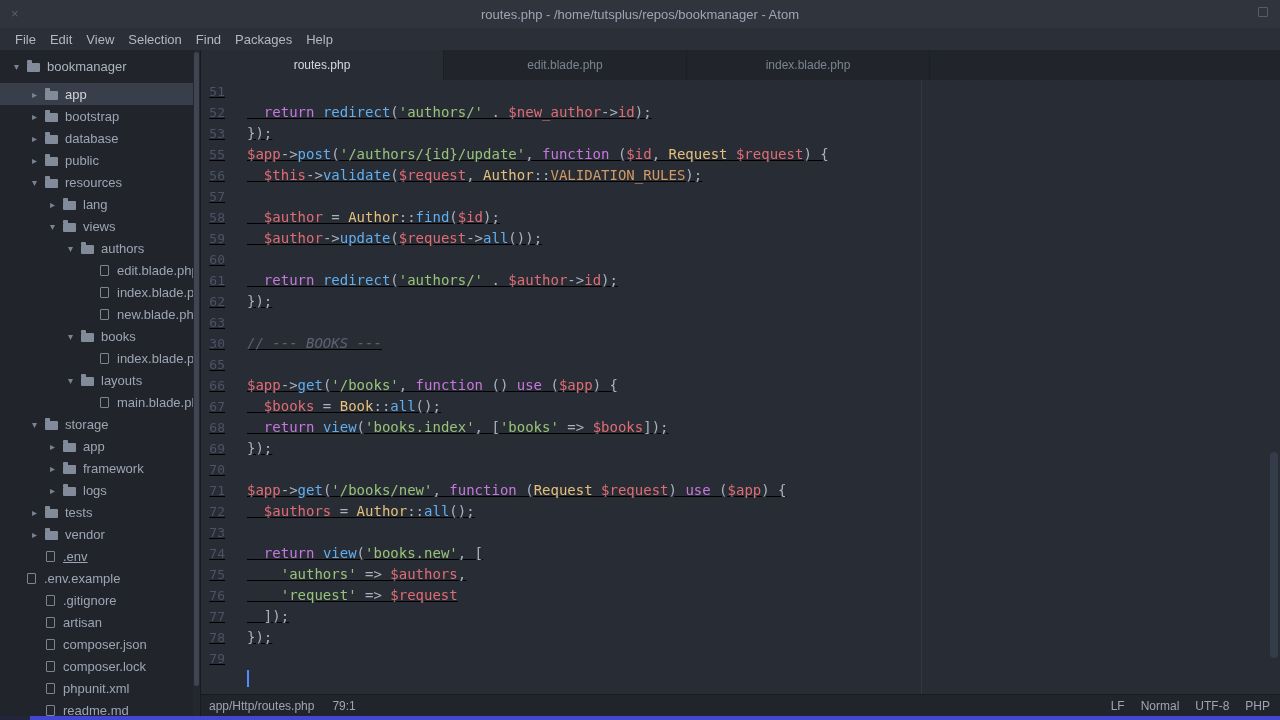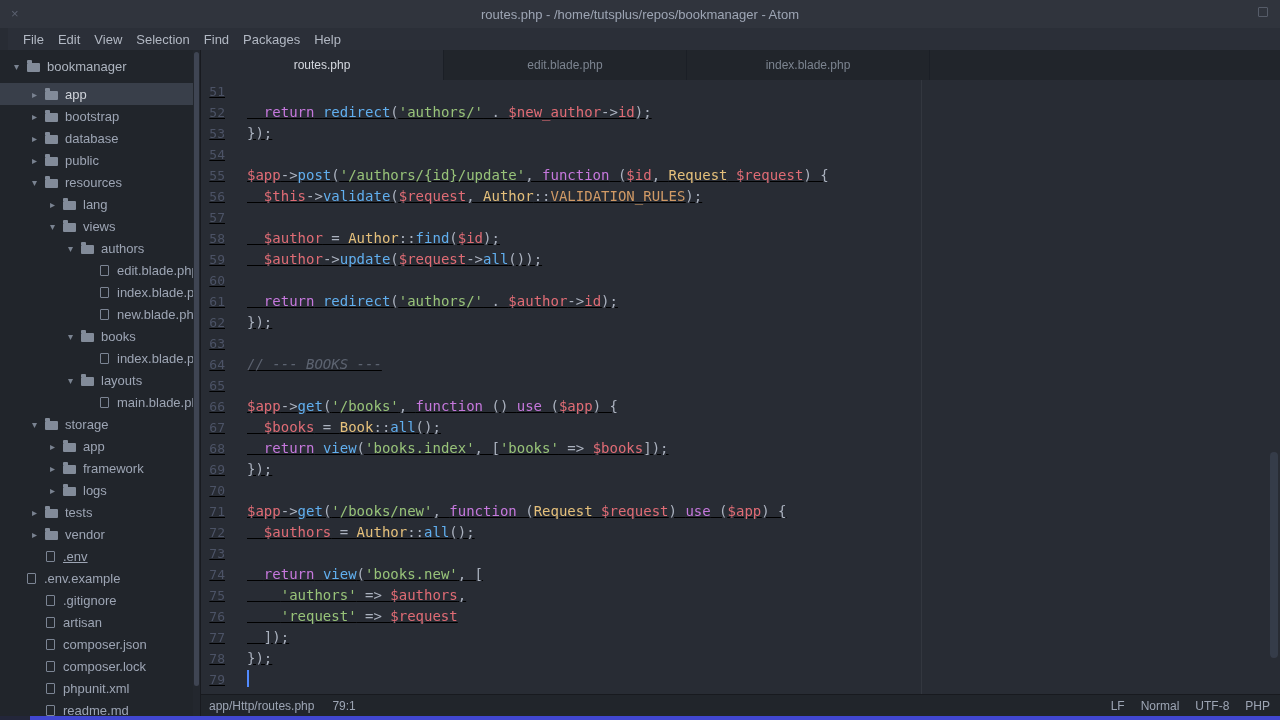--- a/index.html
+++ b/index.html
@@ -8,21 +8,21 @@
 
   
   .titlebar{height:28px;background:#30343d;position:relative;display:flex;align-items:center;
     justify-content:center;color:#9da5b4;font-size:13px;flex:none;}
   .winctl{position:absolute;top:7px;color:#5b6170;font-size:13px;line-height:13px;}
   .winctl.left{left:11px;}
   .winctl.right{right:12px;width:8px;height:8px;border:1px solid #565c69;border-radius:1px;}
 
   
   .menubar{height:22px;background:#2b2f38;display:flex;align-items:center;padding-left:8px;
-    color:#b2b8c3;font-size:13px;flex:none;margin-left:8px;}
+    color:#b2b8c3;font-size:13px;flex:none;}
   .menu-item{padding:0 7px;cursor:default;}
 
   
   .main{flex:1;display:flex;min-height:0;}
 
   
   .sidebar{width:200px;flex:none;background:#21252b;border-right:1px solid #181a1f;
     position:relative;overflow:hidden;}
   .tree{padding-top:5px;font-size:13px;color:#9da5b4;}
   .tree-row{height:22px;display:flex;align-items:center;white-space:nowrap;box-sizing:border-box;}
@@ -278,24 +278,20 @@
             </div>
             <div class="line">
               <span class="num">52</span>
               <span class="code"><span class="tk-p">  </span><span class="tk-k">return</span><span class="tk-p"> </span><span class="tk-f">redirect</span><span class="tk-p">(</span><span class="tk-s">'authors/'</span><span class="tk-p"> . </span><span class="tk-v">$new_author</span><span class="tk-p">-&gt;</span><span class="tk-v">id</span><span class="tk-p">);</span></span>
             </div>
             <div class="line">
               <span class="num">53</span>
               <span class="code"><span class="tk-p">});</span></span>
             </div>
             <div class="line">
-              <span class="num">54</span>
-              <span class="code"></span>
-            </div>
-            <div class="line">
               <span class="num">55</span>
               <span class="code"><span class="tk-v">$app</span><span class="tk-p">-&gt;</span><span class="tk-f">post</span><span class="tk-p">(</span><span class="tk-s">'/authors/{id}/update'</span><span class="tk-p">, </span><span class="tk-k">function</span><span class="tk-p"> (</span><span class="tk-v">$id</span><span class="tk-p">, </span><span class="tk-c">Request</span><span class="tk-p"> </span><span class="tk-v">$request</span><span class="tk-p">) {</span></span>
             </div>
             <div class="line">
               <span class="num">56</span>
               <span class="code"><span class="tk-p">  </span><span class="tk-v">$this</span><span class="tk-p">-&gt;</span><span class="tk-f">validate</span><span class="tk-p">(</span><span class="tk-v">$request</span><span class="tk-p">, </span><span class="tk-c">Author</span><span class="tk-p">::</span><span class="tk-o">VALIDATION_RULES</span><span class="tk-p">);</span></span>
             </div>
             <div class="line">
               <span class="num">57</span>
               <span class="code"></span>
@@ -318,21 +314,21 @@
             </div>
             <div class="line">
               <span class="num">62</span>
               <span class="code"><span class="tk-p">});</span></span>
             </div>
             <div class="line">
               <span class="num">63</span>
               <span class="code"></span>
             </div>
             <div class="line">
-              <span class="num">64</span>
+              <span class="num">30</span>
               <span class="code"><span class="tk-m">// --- BOOKS ---</span></span>
             </div>
             <div class="line">
               <span class="num">65</span>
               <span class="code"></span>
             </div>
             <div class="line">
               <span class="num">66</span>
               <span class="code"><span class="tk-v">$app</span><span class="tk-p">-&gt;</span><span class="tk-f">get</span><span class="tk-p">(</span><span class="tk-s">'/books'</span><span class="tk-p">, </span><span class="tk-k">function</span><span class="tk-p"> () </span><span class="tk-k">use</span><span class="tk-p"> (</span><span class="tk-v">$app</span><span class="tk-p">) {</span></span>
             </div>

